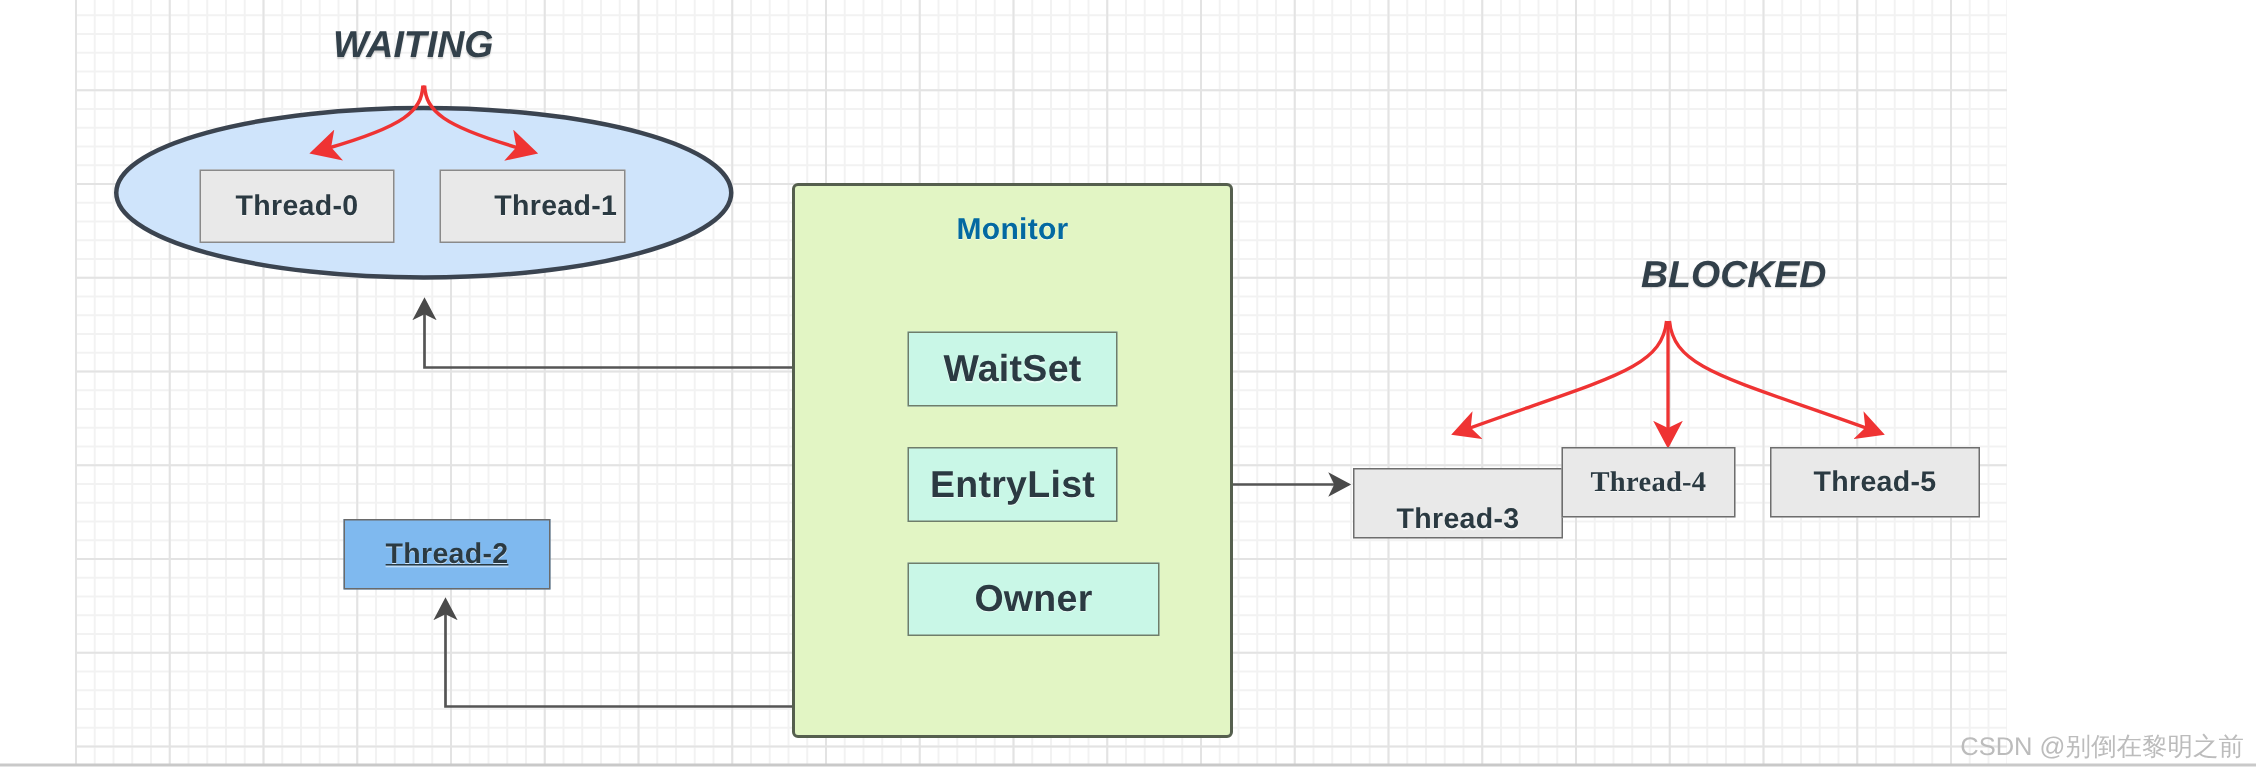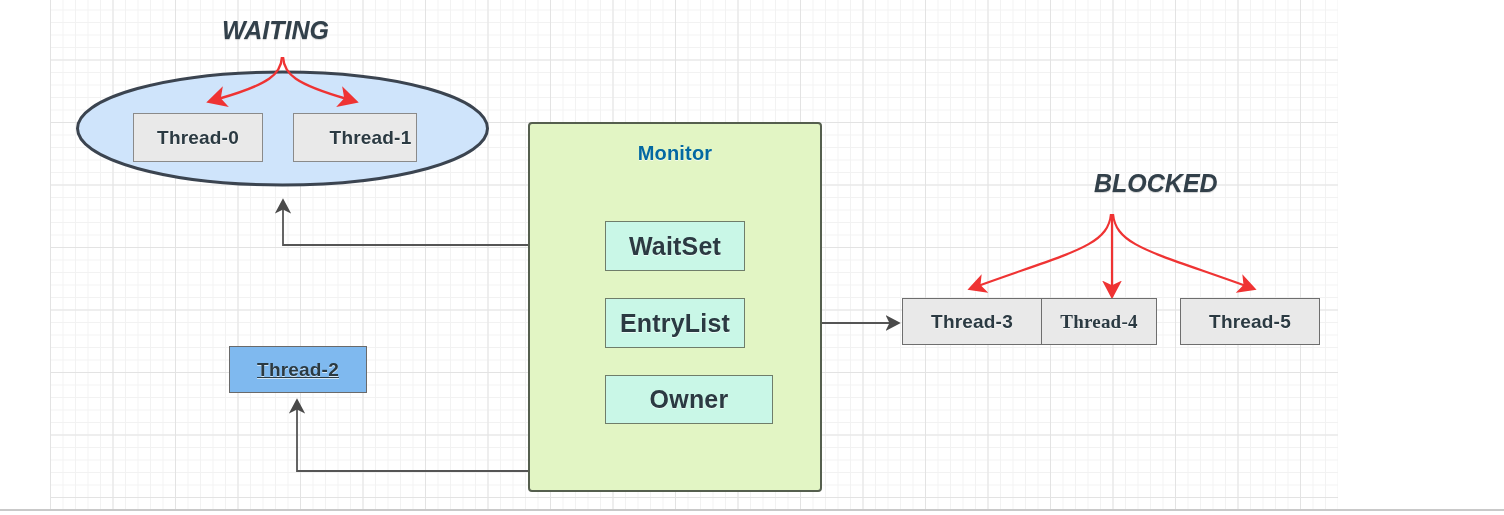--- a/index.html
+++ b/index.html
@@ -111,24 +111,25 @@
   <div class="node inner-box" style="left:605px;top:375px;width:168px;height:49px;">
     <span>Owner</span>
   </div>
 
   <div class="node thread-blue" style="left:229px;top:346px;width:138px;height:47px;text-decoration:underline;">
     <span>Thread-2</span>
   </div>
 
   <div class="state-label" style="left:1046px;top:169px;margin-left:48px;">BLOCKED</div>
 
-  <div class="node blocked-cell" style="left:902px;top:298px;width:140px;height:47px;">
+  <div class="node blocked-cell" style="left:902px;top:312px;width:140px;height:47px;align-items:flex-end;">
     <span>Thread-3</span>
   </div>
   <div class="node blocked-cell" style="left:1041px;top:298px;width:116px;height:47px;font-family:Liberation Serif, serif;">
     <span>Thread-4</span>
   </div>
   <div class="node blocked-cell" style="left:1180px;top:298px;width:140px;height:47px;">
     <span>Thread-5</span>
   </div>
 
+  <div id="watermark">CSDN @别倒在黎明之前</div>
 
 </div>
 
 </body></html>

